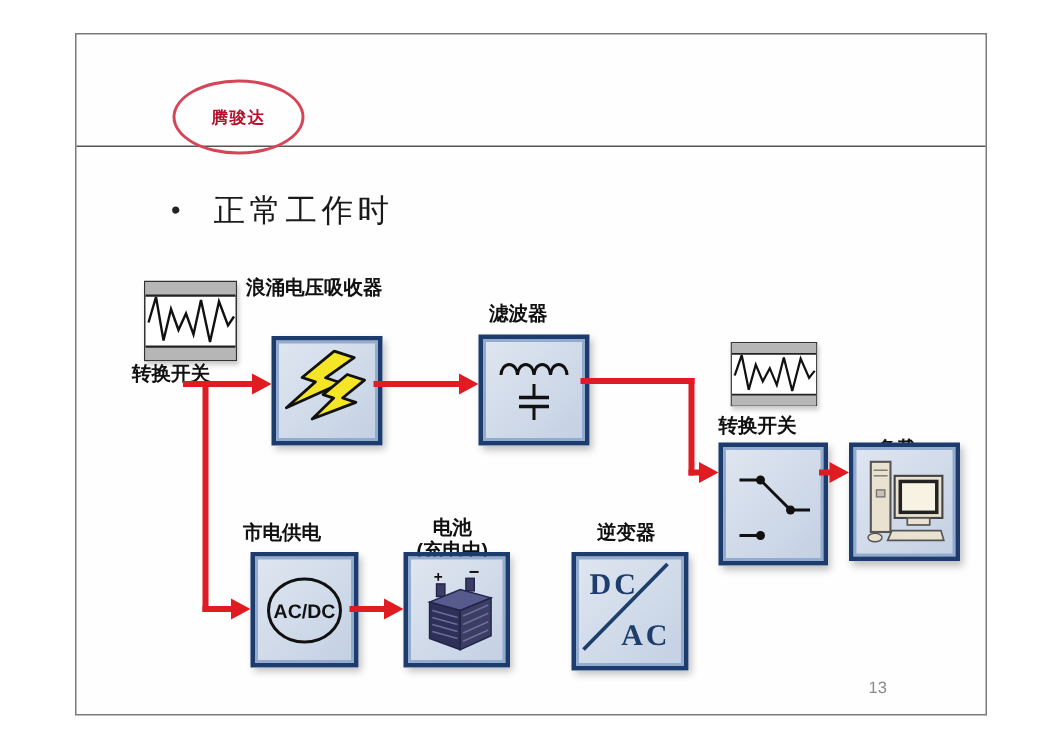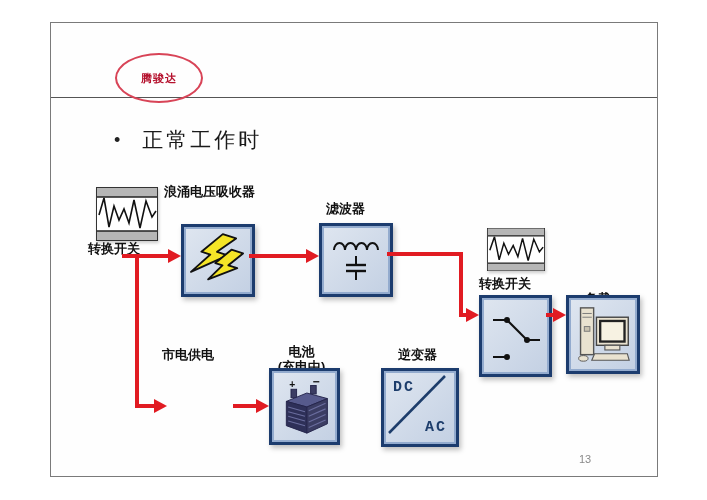--- a/index.html
+++ b/index.html
@@ -27,21 +27,21 @@
        display:flex;align-items:center;justify-content:center;}
   
   .wave{position:absolute;box-shadow:1px 2px 3px rgba(0,0,0,0.2);}
   
   .hline,.vline{position:absolute;background:#e11b22;}
   .hline{height:4px;}
   .vline{width:4px;}
   .arr{position:absolute;width:0;height:0;border-top:7px solid transparent;
        border-bottom:7px solid transparent;border-left:13px solid #e11b22;}
   .pagenum{position:absolute;left:528px;top:430px;font-size:11px;color:#8a8a8a;}
-  .inv-txt{position:absolute;font-size:15px;font-weight:bold;color:#1d3d6b;font-family:Liberation Mono, monospace;}
+  .inv-txt{position:absolute;font-size:20px;font-weight:bold;color:#1d3d6b;font-family:Liberation Serif, serif;}
 </style>
 </head>
 <body>
 
 <div class="page">
   <div class="slide">
 
     <div class="divider"></div>
     <div class="logo-oval">
       <span class="logo-text">腾骏达</span>
@@ -113,20 +113,26 @@
         <rect x="11" y="24" width="6" height="5" fill="#c9c2b0" stroke="#777" stroke-width="1"></rect>
         <rect x="24" y="14" width="34" height="30" fill="#e9e2d0" stroke="#444" stroke-width="1.5"></rect>
         <rect x="28" y="18" width="26" height="22" fill="#f7f2e2" stroke="#222" stroke-width="2.5"></rect>
         <rect x="33" y="44" width="16" height="5" fill="#e9e2d0" stroke="#555" stroke-width="1.2"></rect>
         <polygon points="22,53 57,53 59,60 19,60" fill="#e9e2d0" stroke="#555" stroke-width="1.2"></polygon>
         <ellipse cx="10" cy="58" rx="5" ry="3" fill="#e9e2d0" stroke="#555" stroke-width="1"></ellipse>
       </svg>
     </div>
 
     <div class="lbl" style="left:111px;top:323px">市电供电</div>
+    <div class="box" style="left:116px;top:345px;width:66px;height:71px">
+      <svg width="56" height="52" viewBox="0 0 56 52">
+        <ellipse cx="28" cy="26" rx="24" ry="21" fill="none" stroke="#111" stroke-width="2"></ellipse>
+        <text x="28" y="31" text-anchor="middle" font-size="13" font-weight="bold" fill="#111" font-family="Liberation Sans, sans-serif">AC/DC</text>
+      </svg>
+    </div>
 
     <div class="lbl2" style="left:213px;top:307px;width:75px">
       <div>电池</div>
       <div>(充电中)</div>
     </div>
     <div class="box" style="left:218px;top:345px;width:65px;height:71px">
       <svg width="56" height="60" viewBox="0 0 60 64">
         <text x="13" y="12" font-size="11" font-weight="bold" fill="#111" font-family="Liberation Sans, sans-serif">+</text>
         <text x="38" y="9" font-size="13" font-weight="bold" fill="#111" font-family="Liberation Sans, sans-serif">−</text>
         <rect x="15" y="13" width="6" height="9" fill="#3b3d63" stroke="#23244a" stroke-width="1"></rect>

